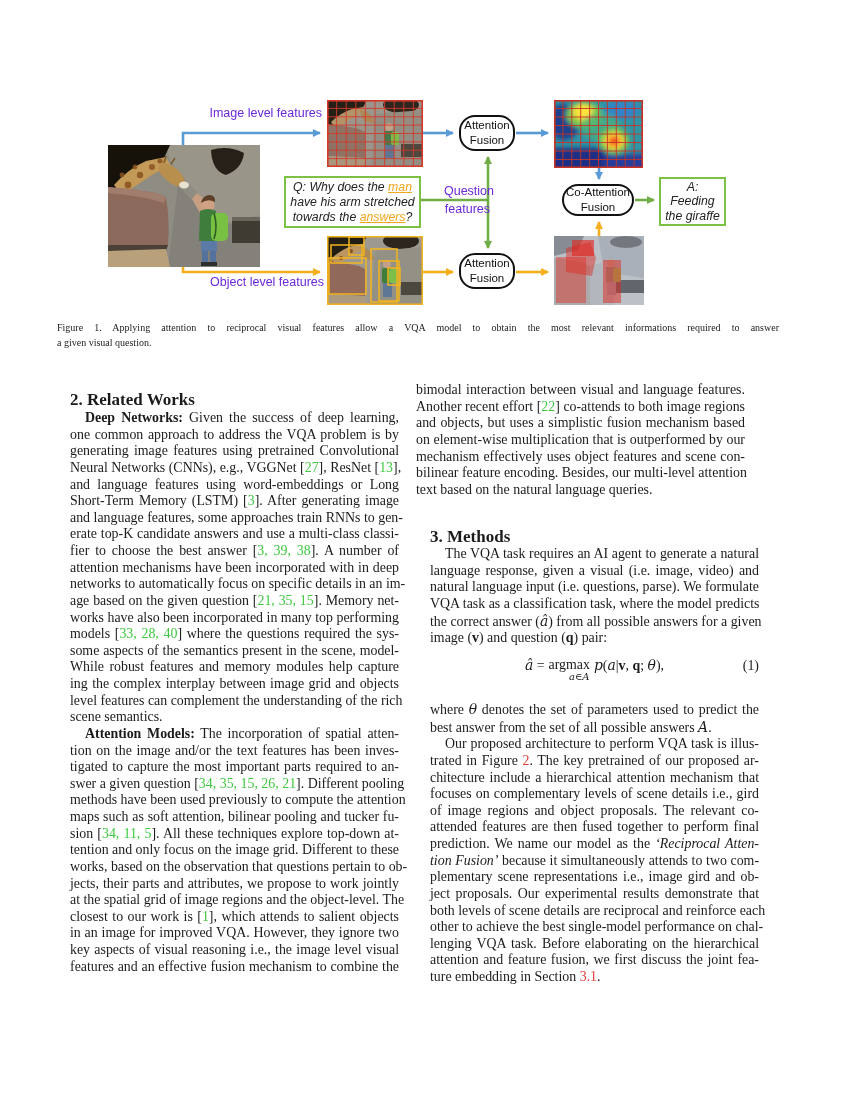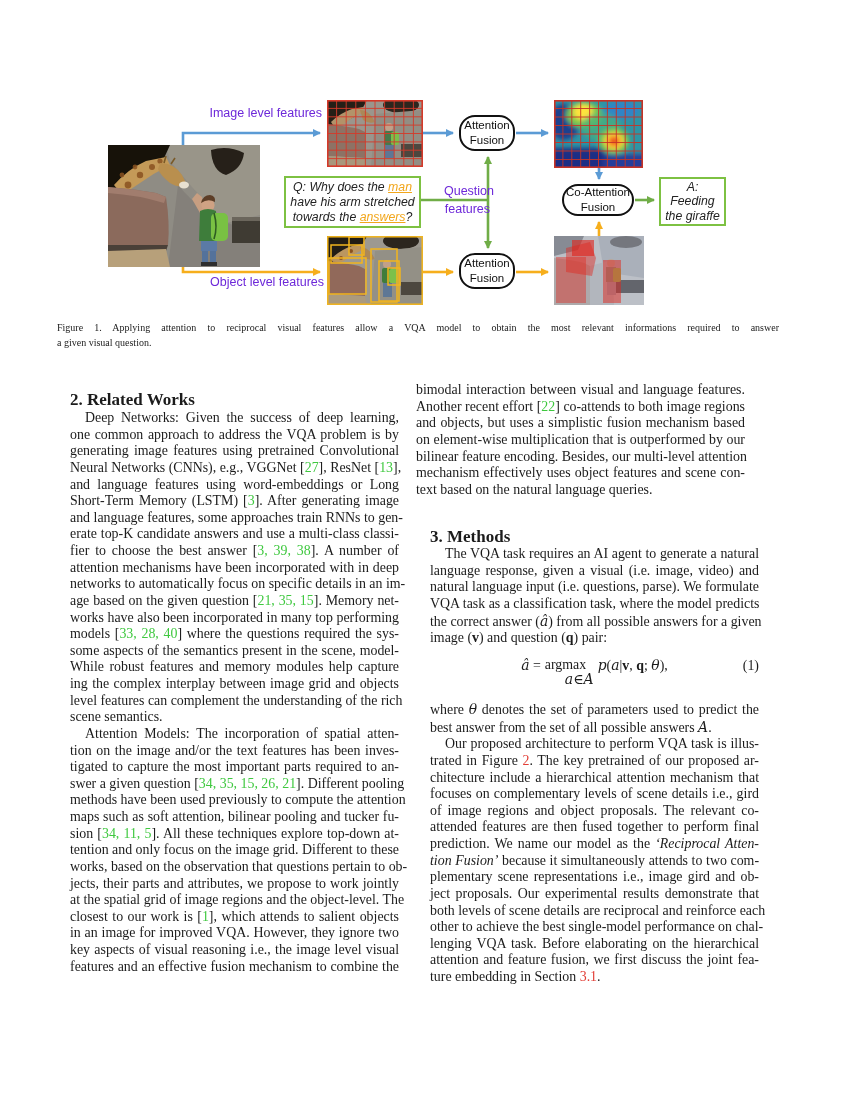--- a/index.html
+++ b/index.html
@@ -38,32 +38,32 @@
 
   
   .caption{position:absolute;left:57px;top:321px;width:722px;font-size:10px;}
   .caption .line{line-height:14.6px;text-align:justify;text-align-last:justify;}
   .caption .line.last{text-align-last:left;}
   .headline{position:absolute;font-size:17px;font-weight:bold;white-space:nowrap;}
   .col{position:absolute;width:329px;font-size:13.9px;}
   .col .line{line-height:16.62px;text-align:justify;text-align-last:justify;white-space:nowrap;}
   .col .line.last{text-align-last:left;}
   .col .line.indent{text-indent:15px;}
-  .sg-b{font-weight:normal;}
+  .sg-b{font-weight:bold;}
   .sg-i{font-style:italic;}
   .sg-g{color:var(--cite);}
   .sg-r{color:var(--ref);}
   .sg-m{font-style:italic;font-family:"DejaVu Serif",serif;}
   .sg-bm{font-weight:bold;}
 
   
   .equation{position:absolute;left:430px;top:657px;width:329px;height:40px;font-size:13.9px;}
   .eq-main{display:flex;justify-content:center;align-items:flex-start;gap:4px;}
-  .opstack{display:inline-flex;flex-direction:column;align-items:flex-start;}
-  .opsub{font-size:14px;font-family:"DejaVu Serif",serif;margin-top:-2px;margin-left:20px;}
+  .opstack{display:inline-flex;flex-direction:column;align-items:center;}
+  .opsub{font-size:10px;font-family:"DejaVu Serif",serif;margin-top:-2px;margin-left:20px;}
   .eq-num{position:absolute;right:0;top:1px;}
 </style>
 </head>
 <body>
 
 <div class="page">
 
   <div class="figure">
 
     <svg class="arrows" width="730" height="215">
@@ -291,22 +291,22 @@
       <div class="line">in an image for improved VQA. However, they ignore two</div>
       <div class="line">key aspects of visual reasoning i.e., the image level visual</div>
       <div class="line">features and an effective fusion mechanism to combine the</div>
     </div>
 
   <div class="col" style="left:416px;top:382px">
       <div class="line">bimodal interaction between visual and language features.</div>
       <div class="line"><span>Another recent effort [</span><span class="sg-g">22</span><span>] co-attends to both image regions</span></div>
       <div class="line">and objects, but uses a simplistic fusion mechanism based</div>
       <div class="line">on element-wise multiplication that is outperformed by our</div>
+      <div class="line">mechanism effectively uses object features and scene con-</div>
       <div class="line">bilinear feature encoding. Besides, our multi-level attention</div>
-      <div class="line">mechanism effectively uses object features and scene con-</div>
       <div class="line last">text based on the natural language queries.</div>
     </div>
   <h2 class="headline" style="left:430px;top:513px">3. Methods</h2>
   <div class="col" style="left:430px;top:546px">
       <div class="line indent">The VQA task requires an AI agent to generate a natural</div>
       <div class="line">language response, given a visual (i.e. image, video) and</div>
       <div class="line">natural language input (i.e. questions, parse). We formulate</div>
       <div class="line">VQA task as a classification task, where the model predicts</div>
       <div class="line"><span>the correct answer (</span><span class="sg-m">â</span><span>) from all possible answers for a given</span></div>
       <div class="line last"><span>image (</span><span class="sg-bm">v</span><span>) and question (</span><span class="sg-bm">q</span><span>) pair:</span></div>

